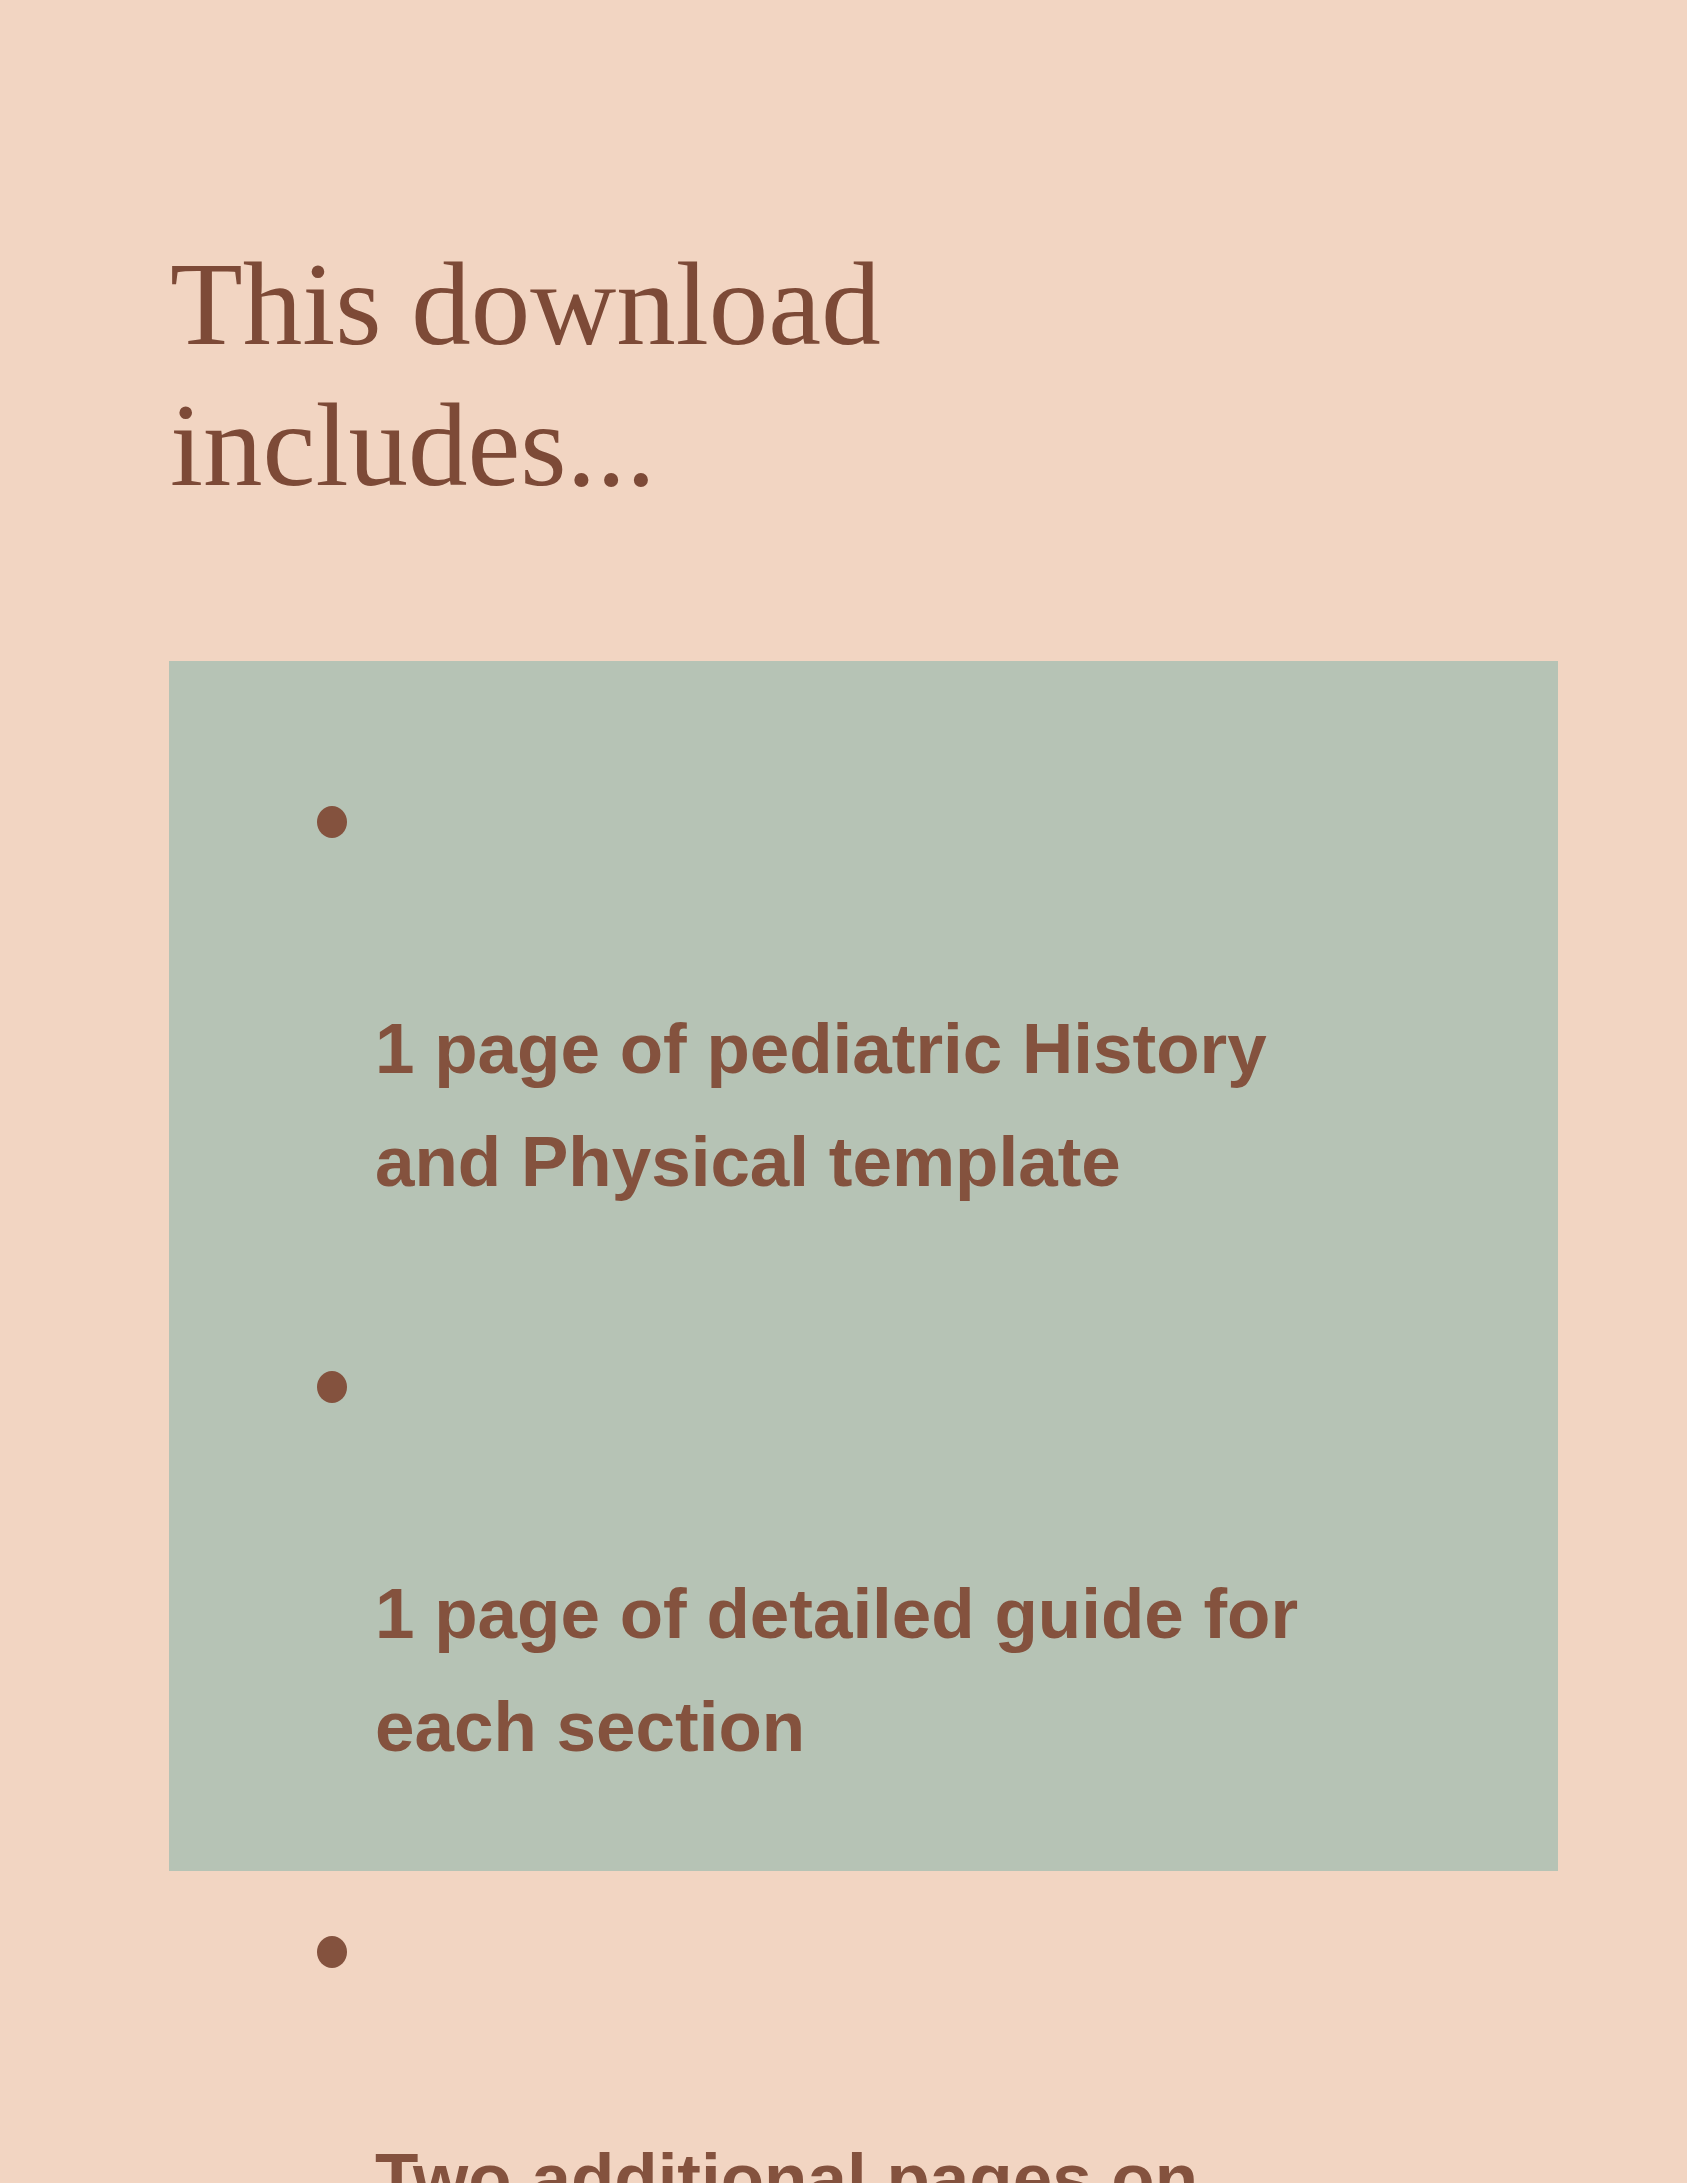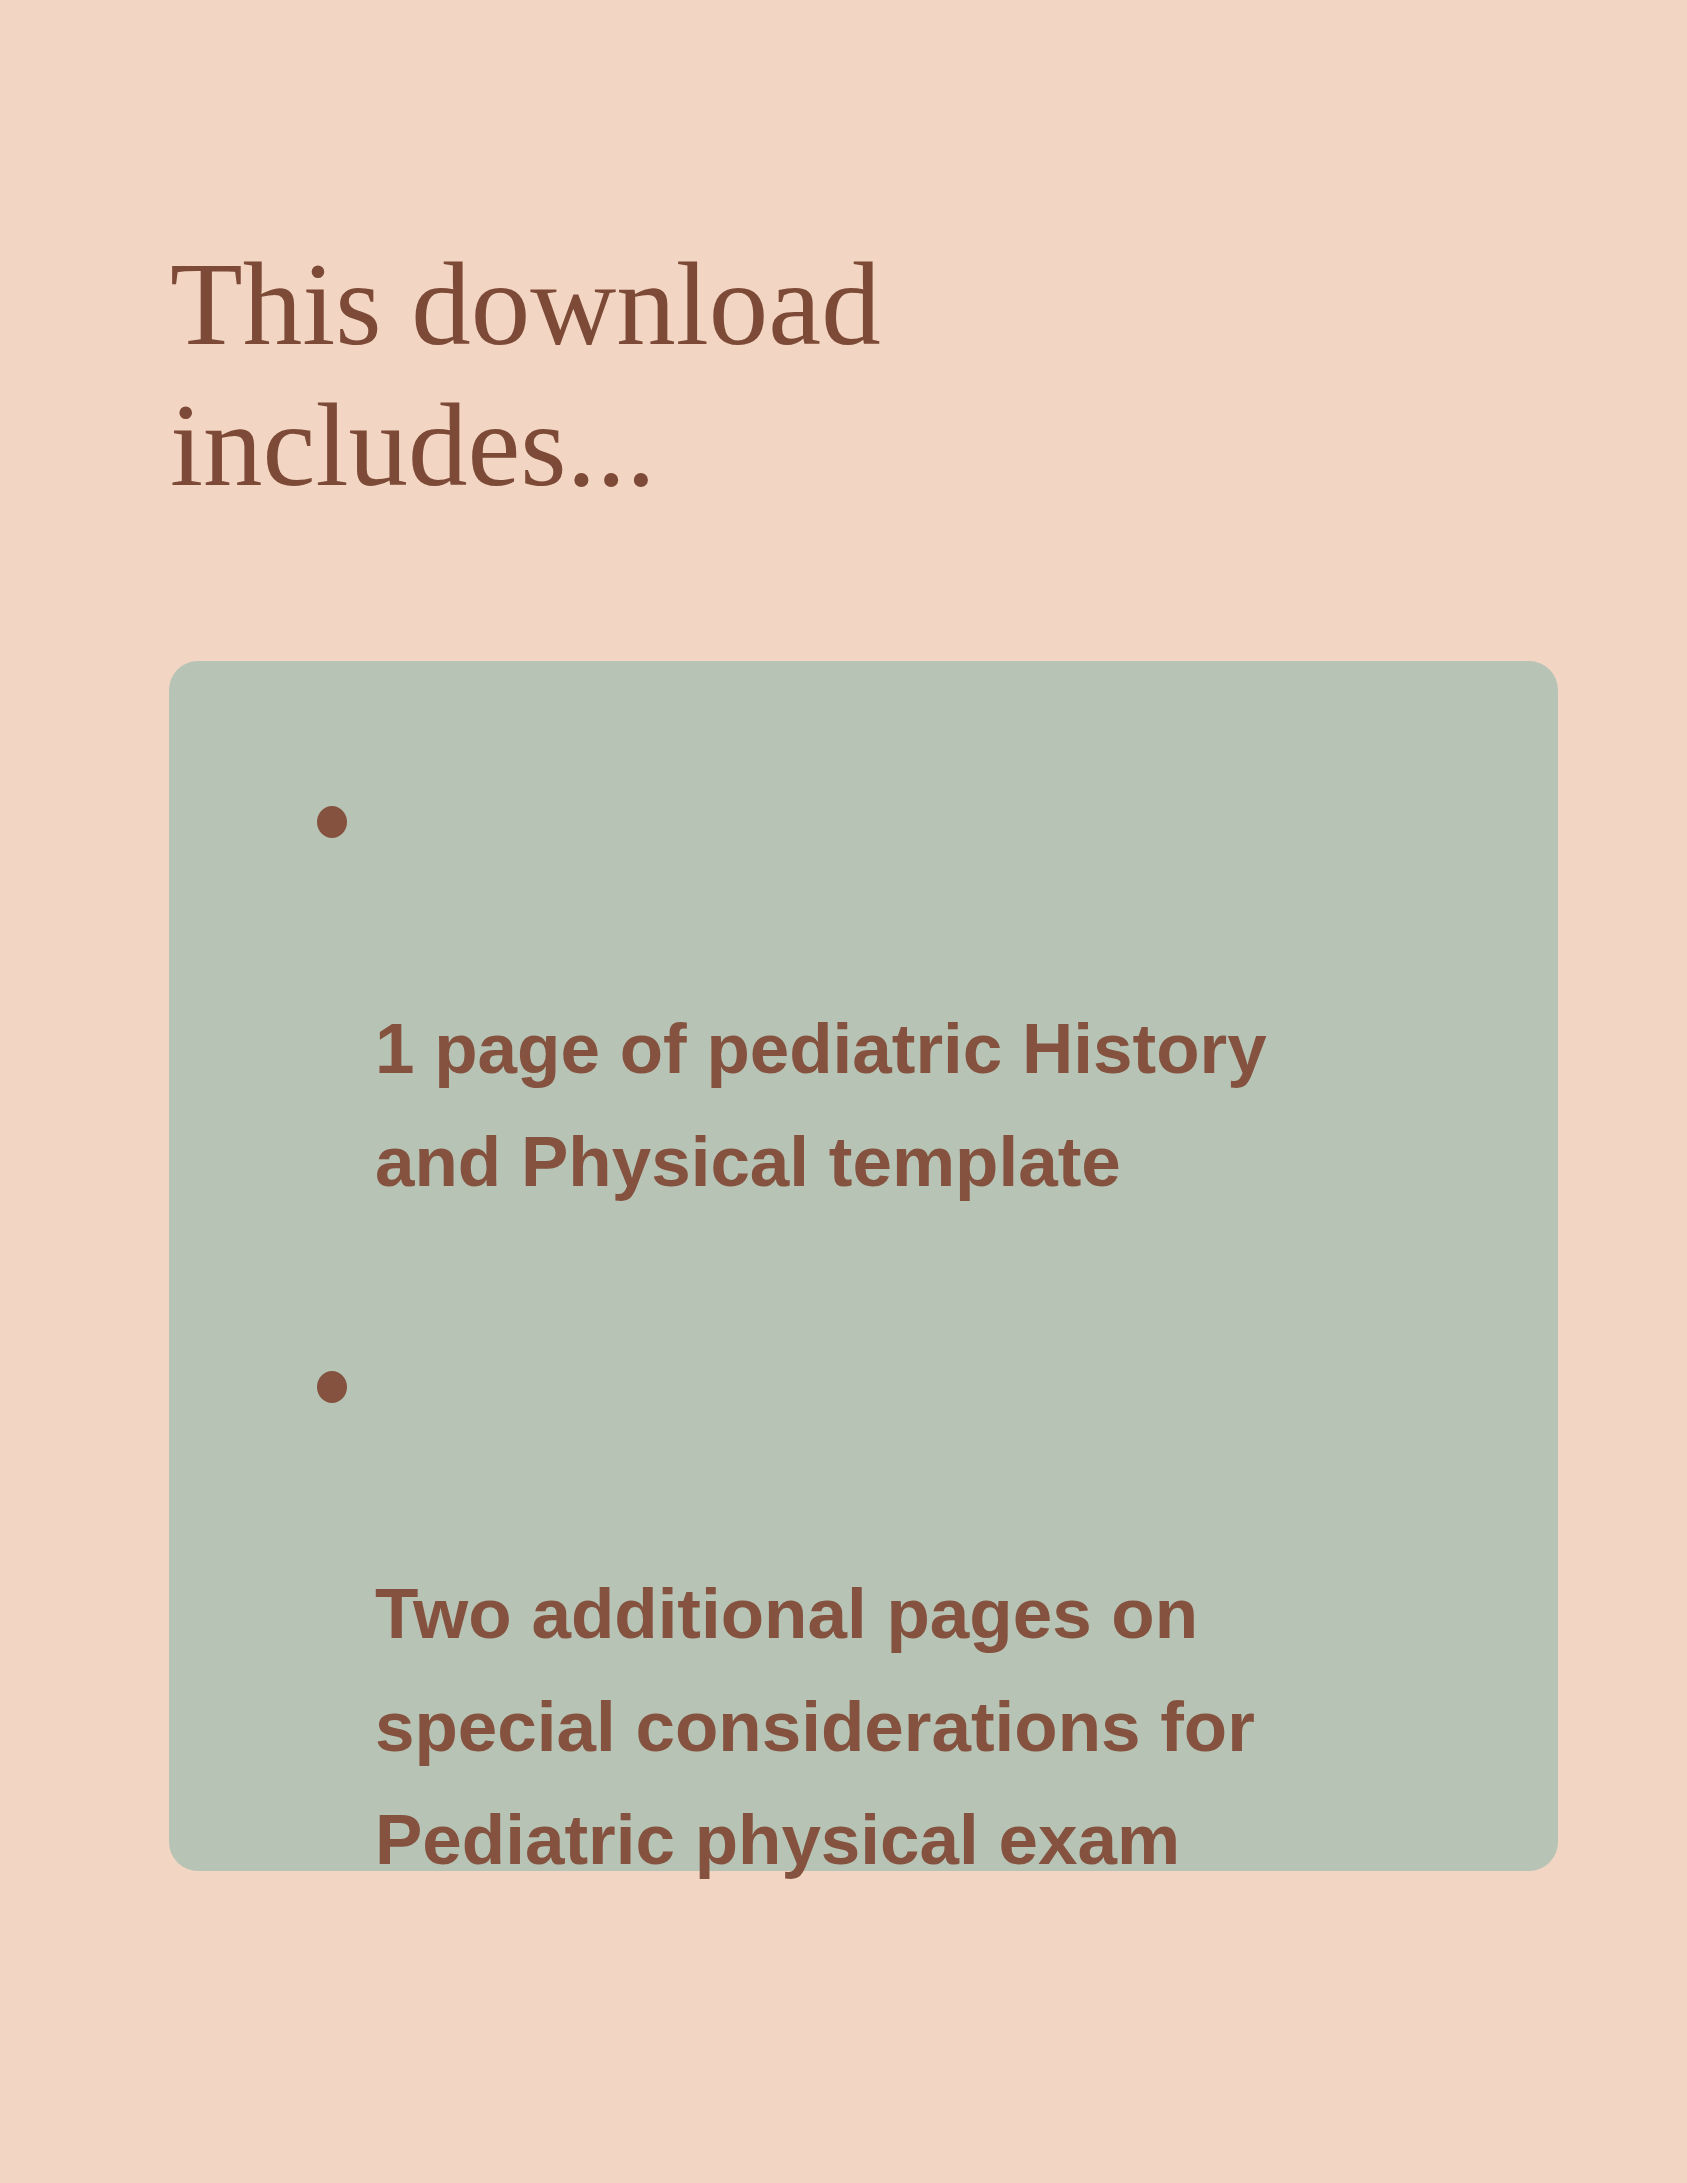--- a/index.html
+++ b/index.html
@@ -28,21 +28,20 @@
     color: #7d4a37;
     white-space: pre-line;
   }
   .panel {
     position: absolute;
     left: 169px;
     top: 661px;
     width: 1389px;
     height: 1210px;
     background: #b6c3b5;
-    border-radius: 29px;
   }
   .bullets {
     list-style: none;
     margin: 0;
     padding: 105px 0 0 148px;
   }
   .bullets li {
     position: relative;
     padding-left: 58px;
     width: 1135px;
@@ -75,20 +74,25 @@
 
   <div class="panel">
     <ul class="bullets">
       <li>
         <span class="dot"></span>
         <span>1 page of pediatric History
 and Physical template</span>
       </li>
       <li>
         <span class="dot"></span>
+        <span>1 page of detailed guide for
+each section</span>
+      </li>
+      <li>
+        <span class="dot"></span>
         <span>Two additional pages on
 special considerations for
 Pediatric physical exam</span>
       </li>
     </ul>
   </div>
 </div>
 
 
 </body></html>

